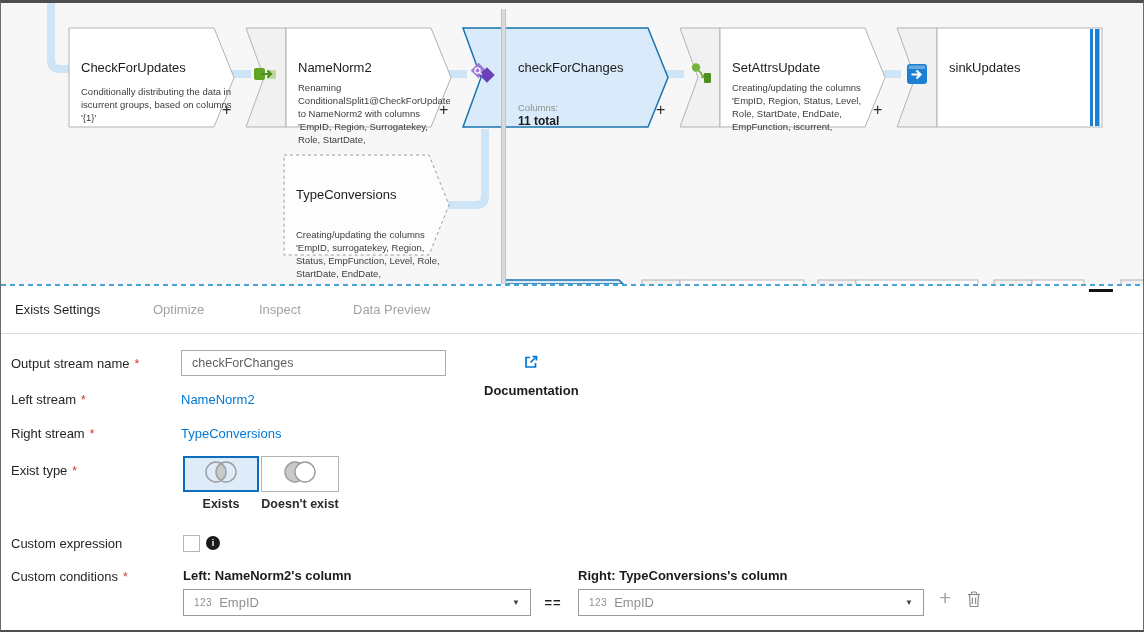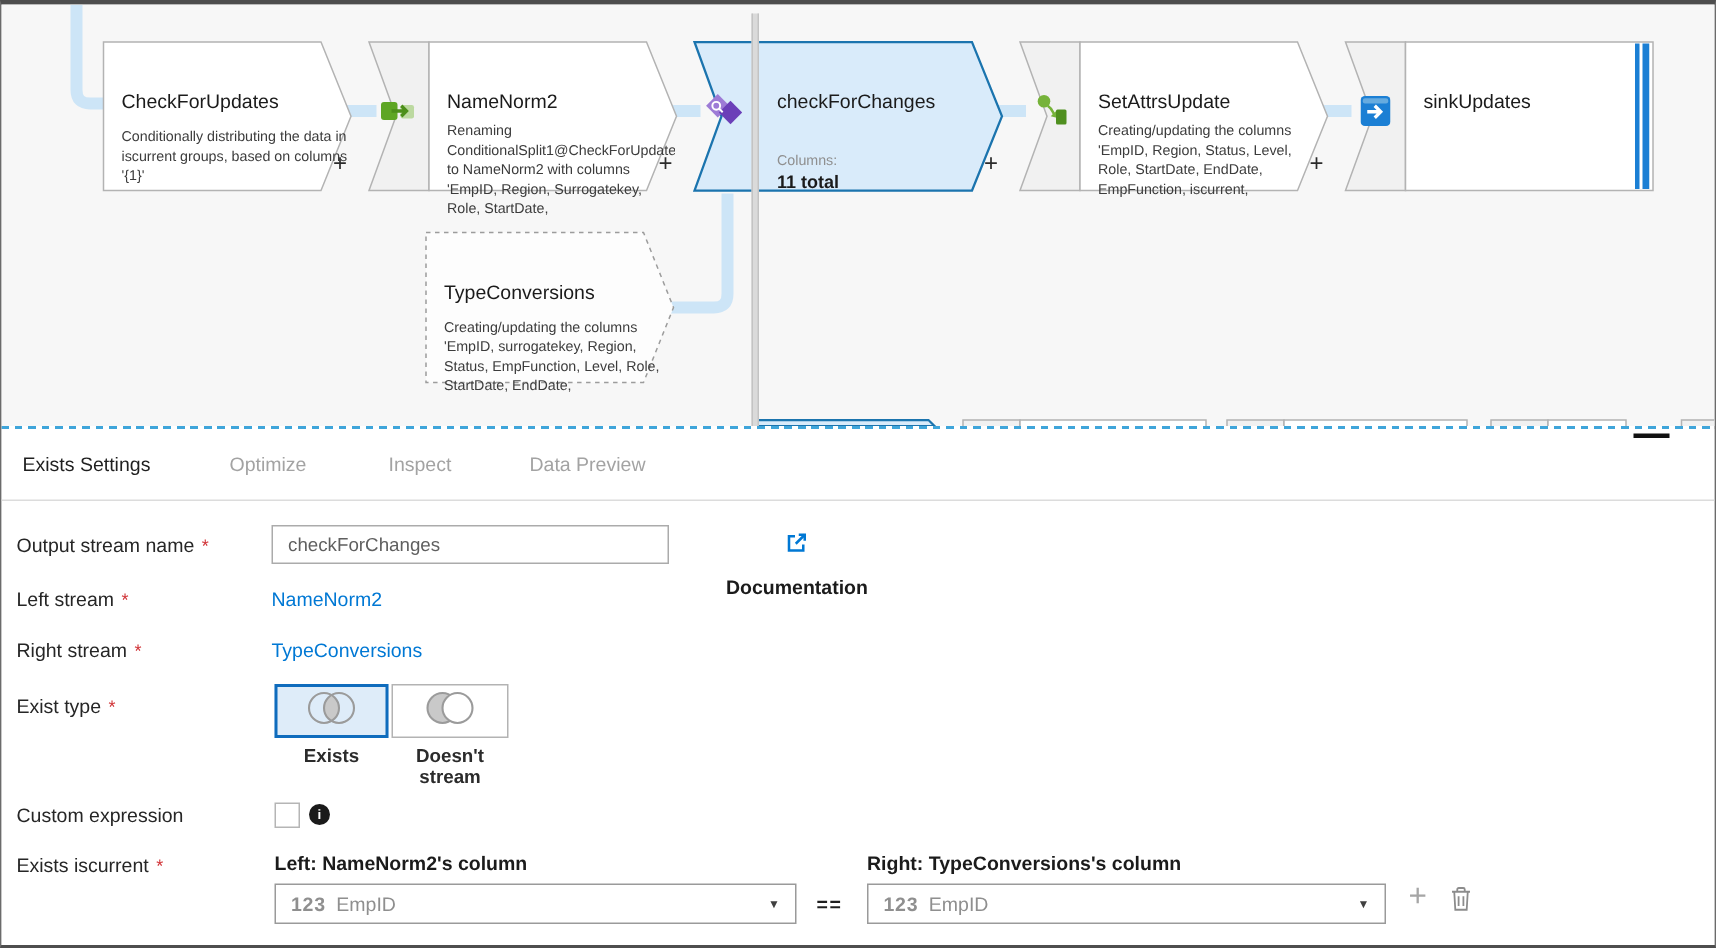--- a/index.html
+++ b/index.html
@@ -40,21 +40,21 @@
   .etype-btn { position:absolute; height:36px; background:#fff; border:1px solid #b3b3b3; display:flex;
     align-items:center; justify-content:center; cursor:pointer; }
   .etype-btn.selected { background:#deecf9; border:2px solid #0f6cbd; }
   .etype-lab { position:absolute; font-size:12.5px; color:#2b2b2b; text-align:center;font-weight:bold; }
   .checkbox { position:absolute; left:182px; width:17px; height:17px; border:1px solid #b5b5b5; background:#fff; cursor:pointer; }
   .info-dot { position:absolute; left:205px; width:14px; height:14px; border-radius:50%; background:#1a1a1a; color:#fff;
     font-size:9px; font-weight:700; text-align:center; line-height:14px; cursor:pointer; }
   .cond-header { position:absolute; font-size:13px; font-weight:700; color:#1b1b1b; white-space:nowrap; }
   .dropdown { position:absolute; height:27px; border:1px solid #9a9a9a; background:#fff; display:flex;
     align-items:center; padding:0 10px; cursor:pointer; }
-  .dd-badge { font-size:13px; font-weight:700; color:#8f8f8f; margin-right:7px; letter-spacing:.5px; }
+  .dd-badge { font-size:10px; font-weight:400; color:#8f8f8f; margin-right:7px; letter-spacing:.5px; }
   .dd-value { font-size:13px; color:#8f8f8f; flex:1; }
   .dd-caret { font-size:8px; color:#404040; }
   .op-eq { position:absolute; font-size:13px; font-weight:700; color:#1f1f1f; letter-spacing:1px; }
   .icon-btn { position:absolute; cursor:pointer; }
   .plus-ico { font-size:21px; font-weight:300; color:#a6a6a6; line-height:20px; }
 </style>
 </head>
 <body>
 
 <div class="screenshot">
@@ -150,21 +150,21 @@
       <div class="node-desc" style="left:12px;top:33px;height:64px">Creating/updating the columns 'EmpID, Region, Status, Level, Role, StartDate, EndDate, EmpFunction, iscurrent,</div>
     </div>
     <div class="node-plus" style="left:872px;top:99px">+</div>
 
     <div class="node-overlay" style="left:936px;top:25px;width:165px;height:99px">
       <div class="node-title" style="left:12px;top:12px">sinkUpdates</div>
     </div>
 
     <div class="node-overlay" style="left:283px;top:152px;width:165px;height:100px">
       <div class="node-title" style="left:12px;top:12px">TypeConversions</div>
-      <div class="node-desc" style="left:12px;top:37px;height:54px">Creating/updating the columns 'EmpID, surrogatekey, Region, Status, EmpFunction, Level, Role, StartDate, EndDate,</div>
+      <div class="node-desc" style="left:12px;top:53px;height:54px">Creating/updating the columns 'EmpID, surrogatekey, Region, Status, EmpFunction, Level, Role, StartDate, EndDate,</div>
     </div>
 
     <div class="vscrollbar"></div>
   </div>
 
   <div class="divider"></div>
   <div class="collapse-dash"></div>
 
   <div class="panel">
     <div class="tabbar">
@@ -218,28 +218,28 @@
     </div>
     <div class="etype-btn" style="left:260px;top:170px;width:78px">
       <span>
         <svg width="44" height="26" viewBox="0 0 44 26">
           <circle cx="17" cy="13" r="10" fill="#c9c9c9" stroke="#9b9b9b" stroke-width="1.4"></circle>
           <circle cx="27" cy="13" r="10" fill="#ffffff" stroke="#9b9b9b" stroke-width="1.4"></circle>
         </svg>
       </span>
     </div>
     <div class="etype-lab" style="left:182px;top:211px;width:76px">Exists</div>
-    <div class="etype-lab" style="left:256px;top:211px;width:86px">Doesn't stream</div>
+    <div class="etype-lab" style="left:256px;top:211px;width:86px">Doesn't exist</div>
 
     <div class="flabel" style="top:250px">Custom expression</div>
     <div class="checkbox" style="top:249px"></div>
     <div class="info-dot" style="top:250px">i</div>
 
     <div class="flabel" style="top:283px">
-      <span>Exists iscurrent</span><span class="req">*</span>
+      <span>Custom conditions</span><span class="req">*</span>
     </div>
     <div class="cond-header" style="left:182px;top:282px">Left: NameNorm2's column</div>
     <div class="cond-header" style="left:577px;top:282px">Right: TypeConversions's column</div>
 
     <div class="dropdown" style="left:182px;top:303px;width:348px">
       <span class="dd-badge">123</span>
       <span class="dd-value">EmpID</span>
       <span class="dd-caret">▼</span>
     </div>
     <div class="op-eq" style="left:540px;top:309px;width:24px;text-align:center">==</div>

